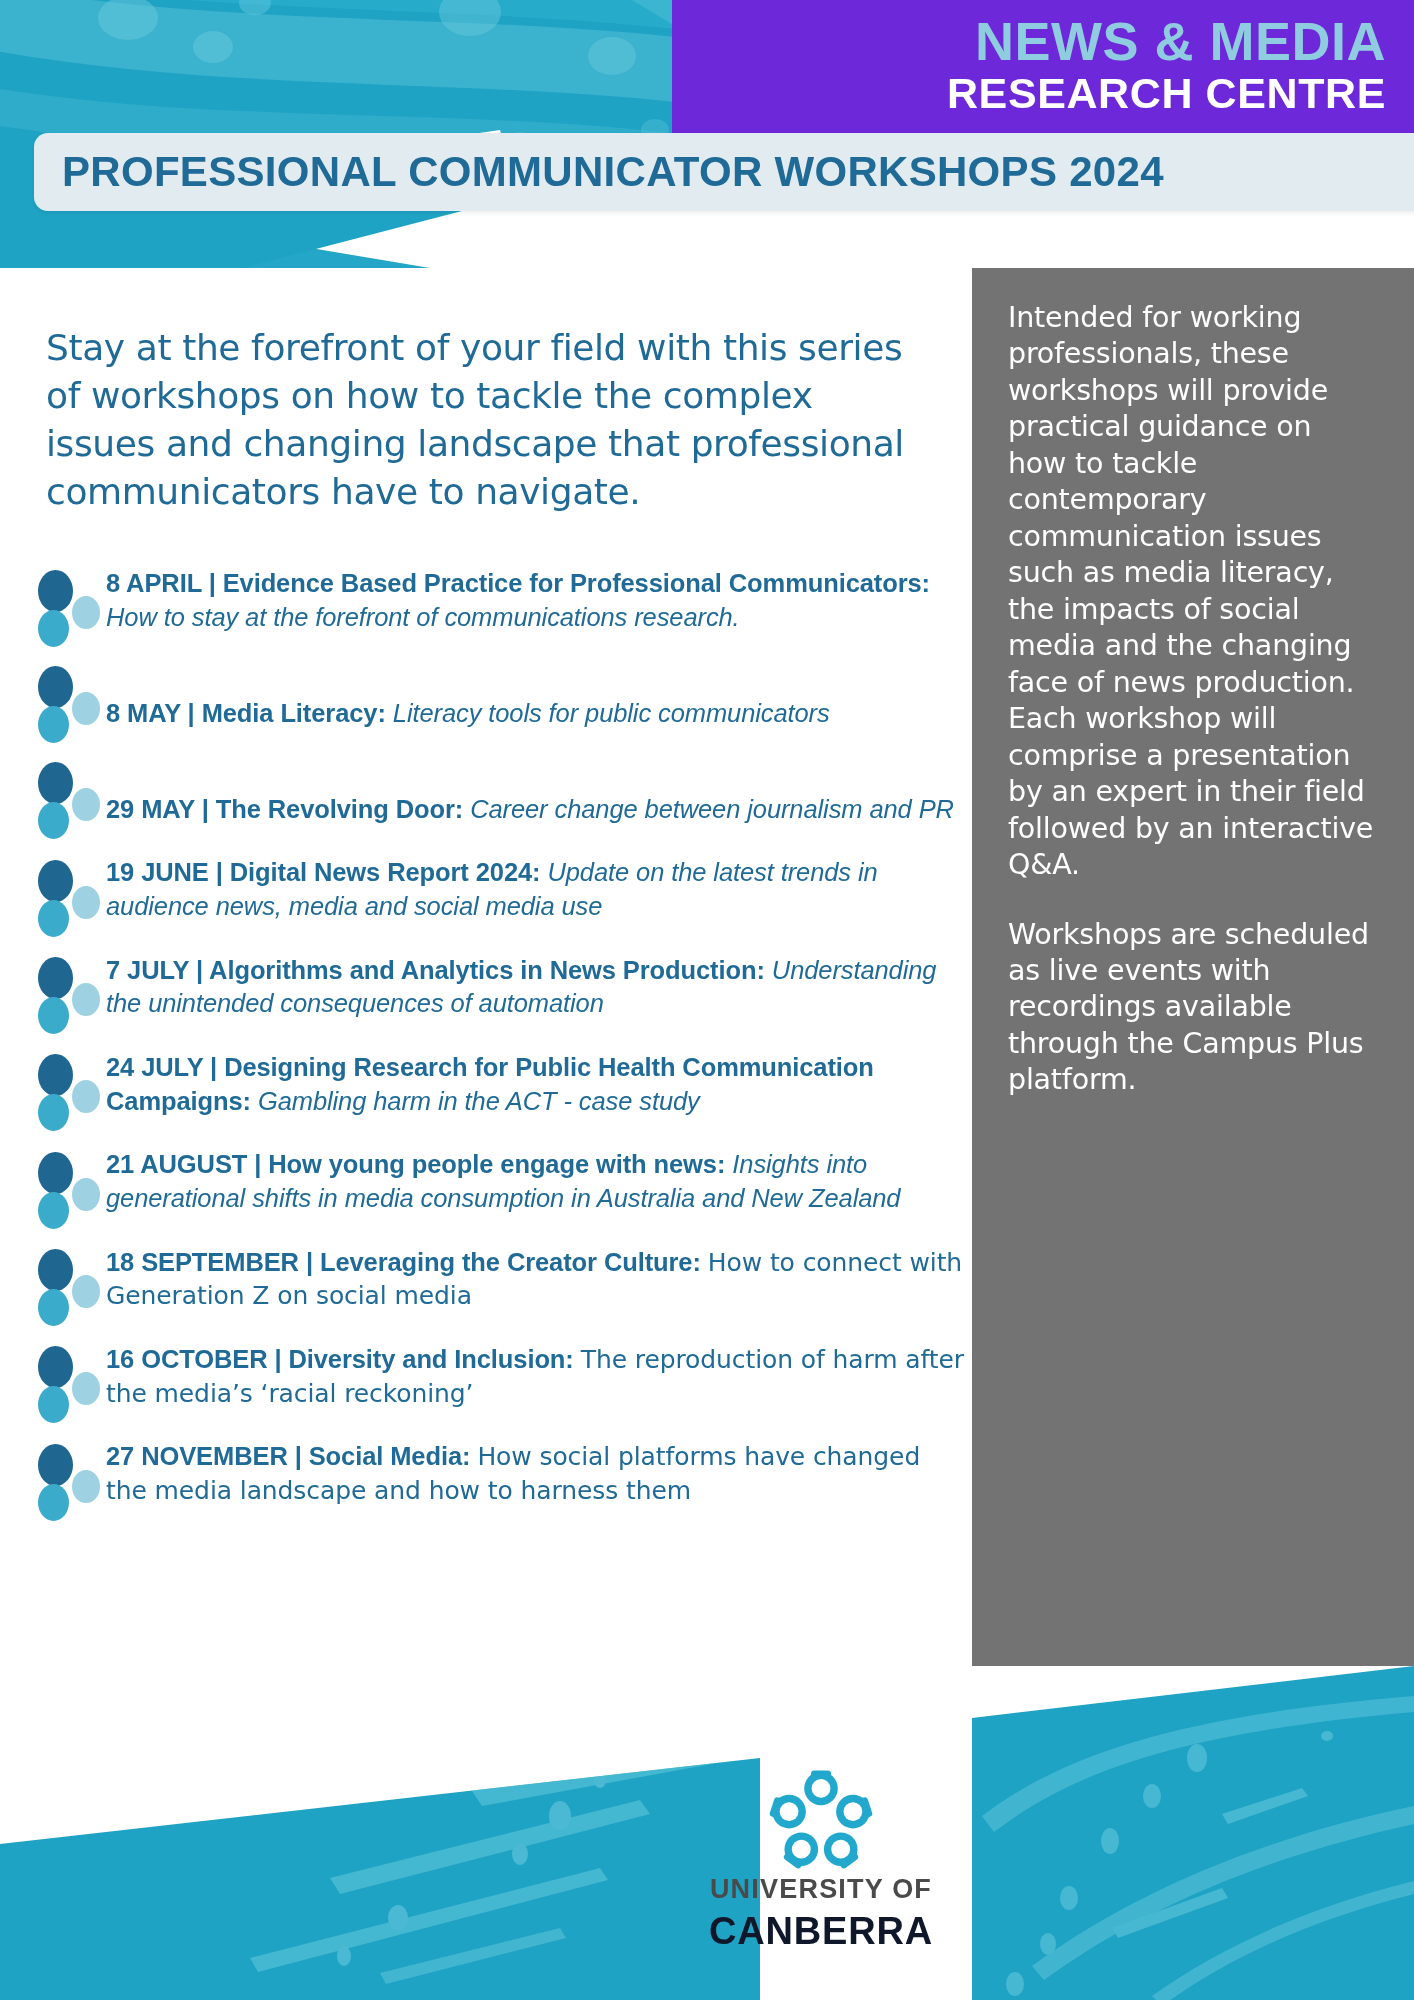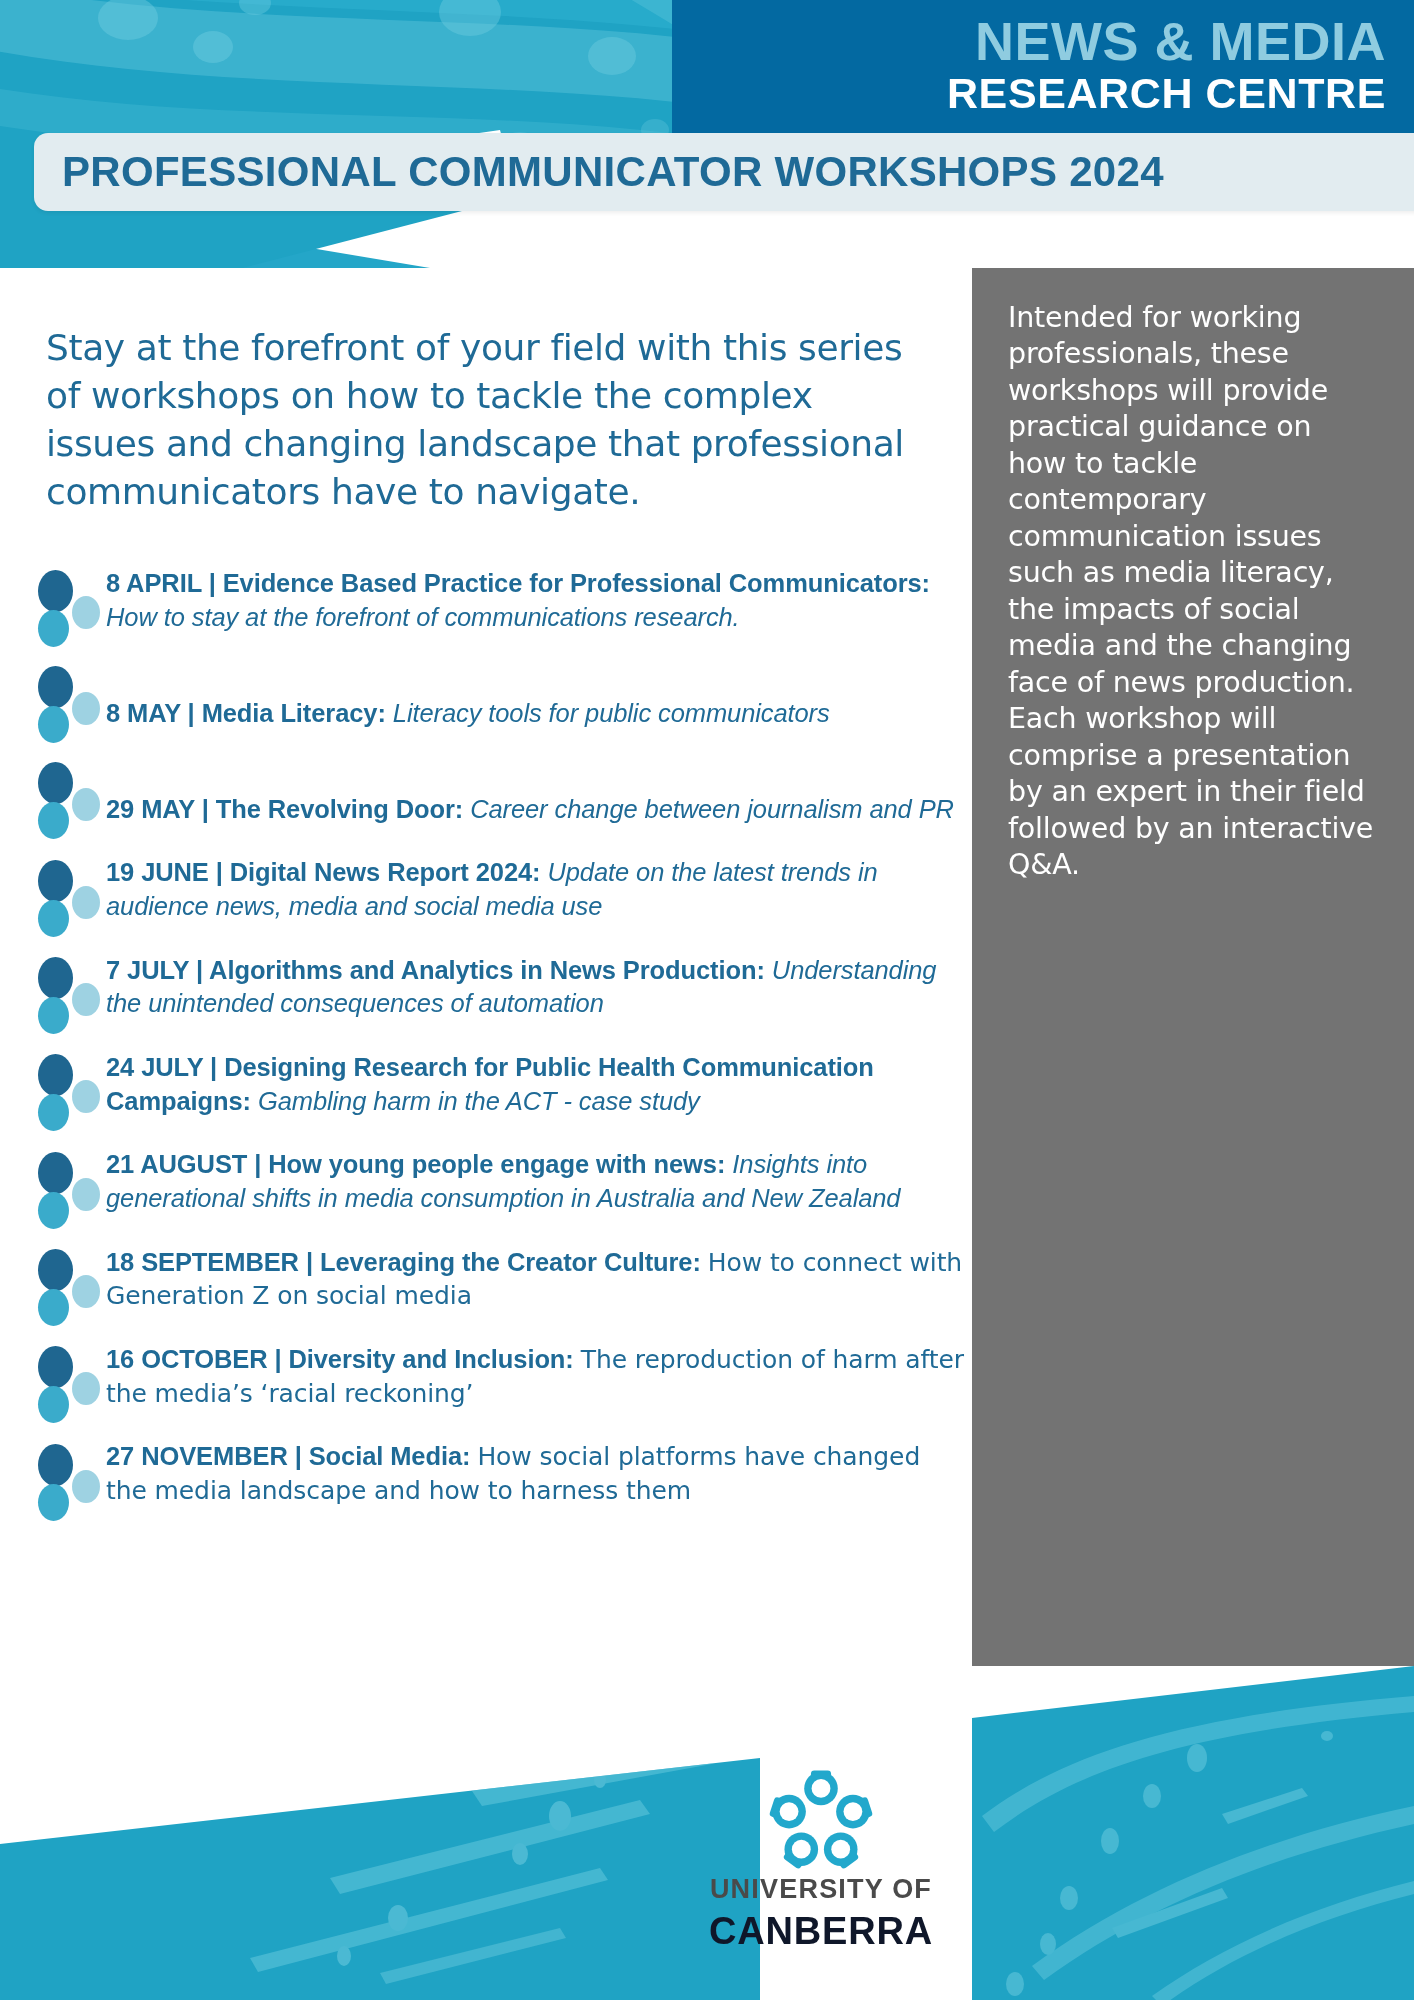--- a/index.html
+++ b/index.html
@@ -26,21 +26,21 @@
     clip-path: polygon(0 0, 1414px 0, 1414px 72px, 430px 72px);
   }
   .header-teal-wedge{
     position:absolute; left:0; top:196px; width:520px; height:135px;
     background:#1FA3C4;
     clip-path: polygon(0 0, 520px 0, 0 100%);
   }
 
   .research-centre-block{
     position:absolute; left:672px; top:0; width:742px; height:135px;
-    background:#0369a1;
+    background:#6d28d9;
     display:flex; flex-direction:column; align-items:flex-end;
     justify-content:center; padding:6px 28px 10px 0;
   }
   .rc-line1{
     color:#8FCCE0; font-size:54px; font-weight:bold; letter-spacing:0.5px;
     line-height:1.02; font-family:"Liberation Sans", sans-serif;
   }
   .rc-line2{
     color:#ffffff; font-size:43px; font-weight:bold; letter-spacing:0.6px;
     line-height:1.05; margin-top:2px;
@@ -190,20 +190,21 @@
     <div class="rc-line2">RESEARCH CENTRE</div>
   </div>
 
   <div class="title-bar">
     <div class="title-text">PROFESSIONAL COMMUNICATOR WORKSHOPS 2024</div>
   </div>
 </div>
 
 <div class="side-panel">
   <p>Intended for working professionals,  these workshops will provide practical guidance on how to tackle contemporary communication issues such as media literacy, the impacts of social media and the changing face of news production. Each workshop will comprise a presentation by an expert in their field followed by an interactive Q&amp;A.</p>
+  <p>Workshops are scheduled as live events with recordings available through the Campus Plus platform.</p>
 </div>
 
 <div class="intro">Stay at the forefront of your field with this series of workshops on how to tackle the complex issues and changing landscape that professional communicators have to navigate.</div>
 
 <div class="workshops">
     <div class="workshop">
       <div class="bullet">
         <span class="c-big"></span>
         <span class="c-pale"></span>
         <span class="c-teal"></span>

